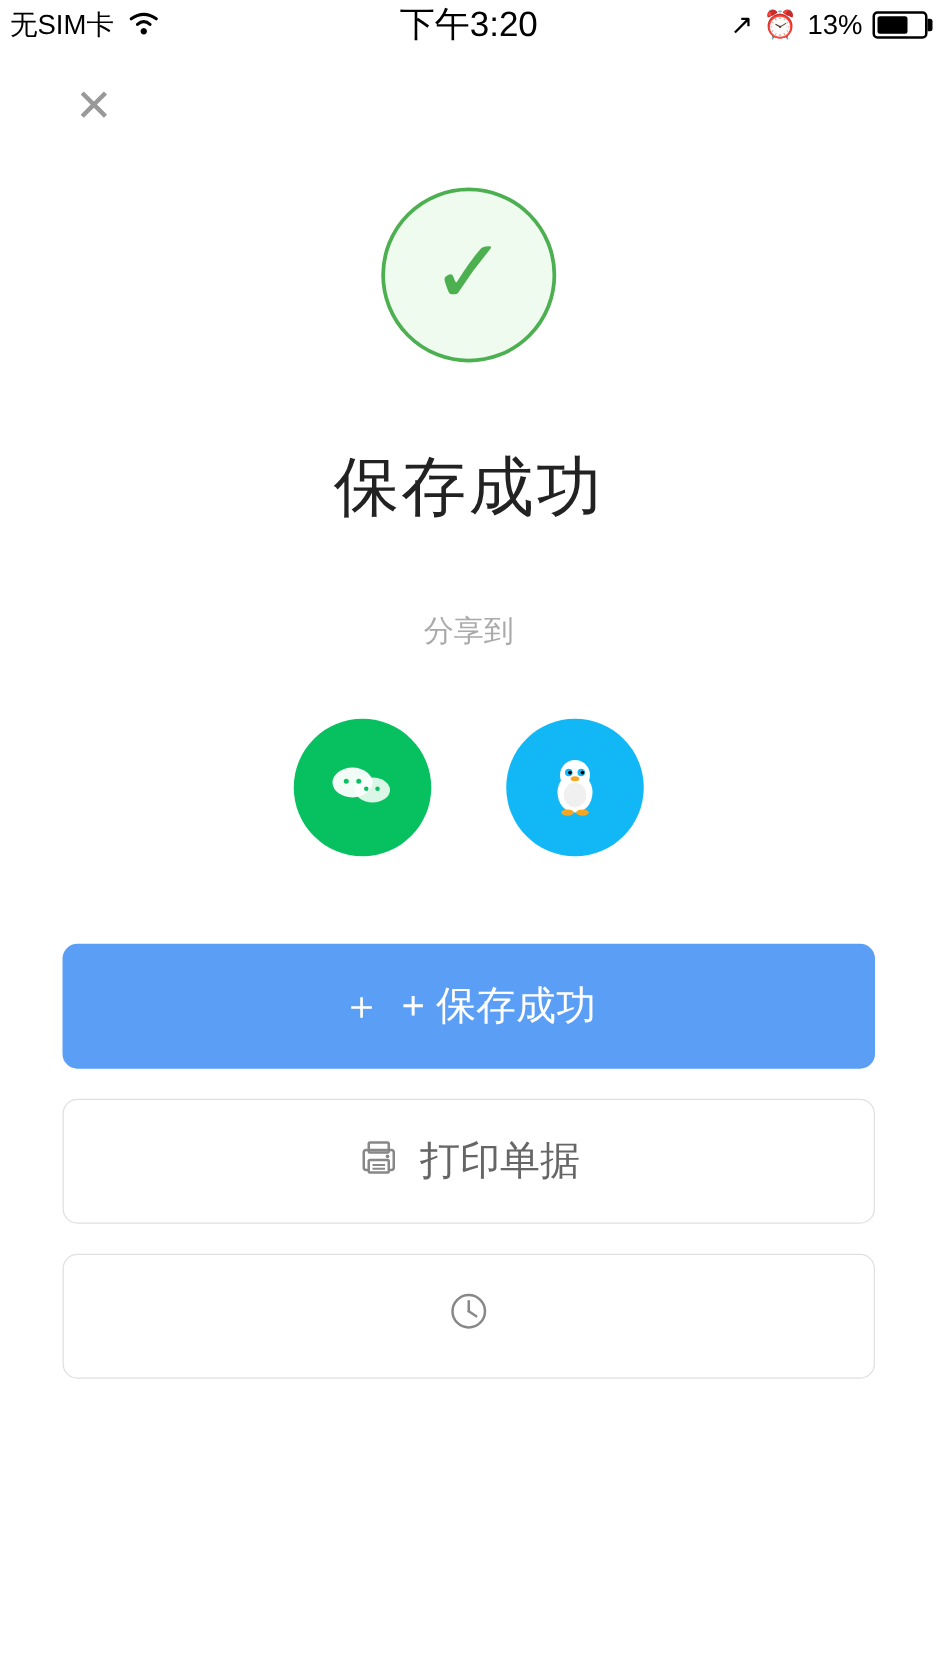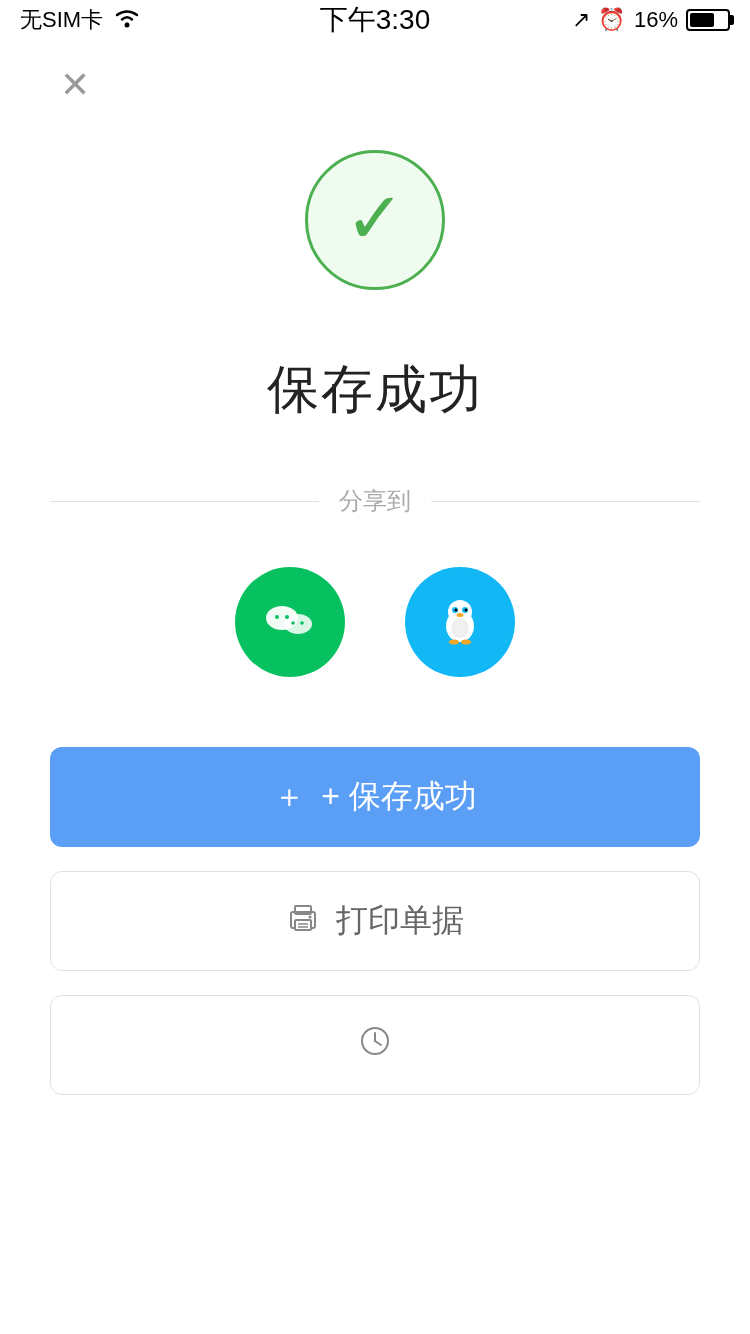--- a/index.html
+++ b/index.html
@@ -14,21 +14,21 @@
     }
 
     
     .status-bar {
       width: 100%;
       height: 40px;
       background: #ffffff;
       display: flex;
       align-items: center;
       justify-content: space-between;
-      padding: 0 20px;
+      padding: 0 8px;
       font-size: 24px;
       color: #000;
     }
     .status-left {
       display: flex;
       align-items: center;
       gap: 10px;
       font-size: 22px;
     }
     .status-center {
@@ -125,21 +125,22 @@
       color: #222;
       letter-spacing: 2px;
     }
 
     
     .share-divider {
       width: 100%;
       display: flex;
       align-items: center;
       margin-top: 60px;
-      gap: 20px;
+      gap: 4px;
+      flex-direction: column;
     }
     .divider-line {
       flex: 1;
       height: 1px;
       background: #e0e0e0;
     }
     .divider-label {
       font-size: 24px;
       color: #aaa;
       white-space: nowrap;
@@ -217,25 +218,25 @@
     <span>无SIM卡 </span>
     <span>
       <svg width="28" height="22" viewBox="0 0 28 22">
         <path d="M14 18 L14 18" stroke="#000" stroke-width="3" stroke-linecap="round"></path>
         <path d="M9 13.5 Q14 9 19 13.5" stroke="#000" stroke-width="2.5" fill="none" stroke-linecap="round"></path>
         <path d="M4 9 Q14 2 24 9" stroke="#000" stroke-width="2.5" fill="none" stroke-linecap="round"></path>
         <circle cx="14" cy="19" r="2.5" fill="#000"></circle>
       </svg>
     </span>
   </div>
-  <div class="status-center">下午3:30</div>
+  <div class="status-center">下午3:20</div>
   <div class="status-right">
     <span>↗</span>
     <span>⏰</span>
-    <span>16%</span>
+    <span>13%</span>
     <div class="battery-icon">
       <div class="battery-fill"></div>
     </div>
   </div>
 </div>
 
 <div class="main-content">
 
   <div class="close-btn">
     <span class="close-x">✕</span>

